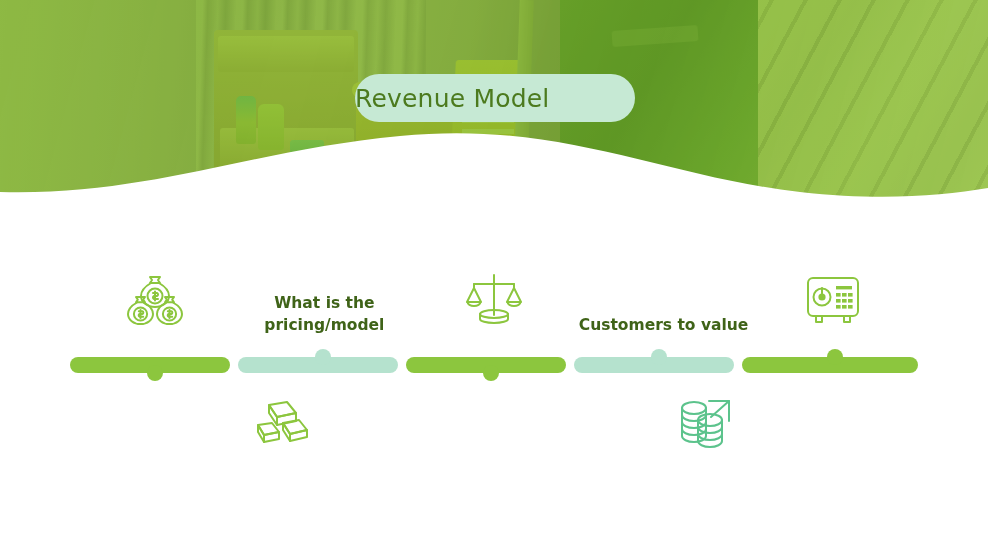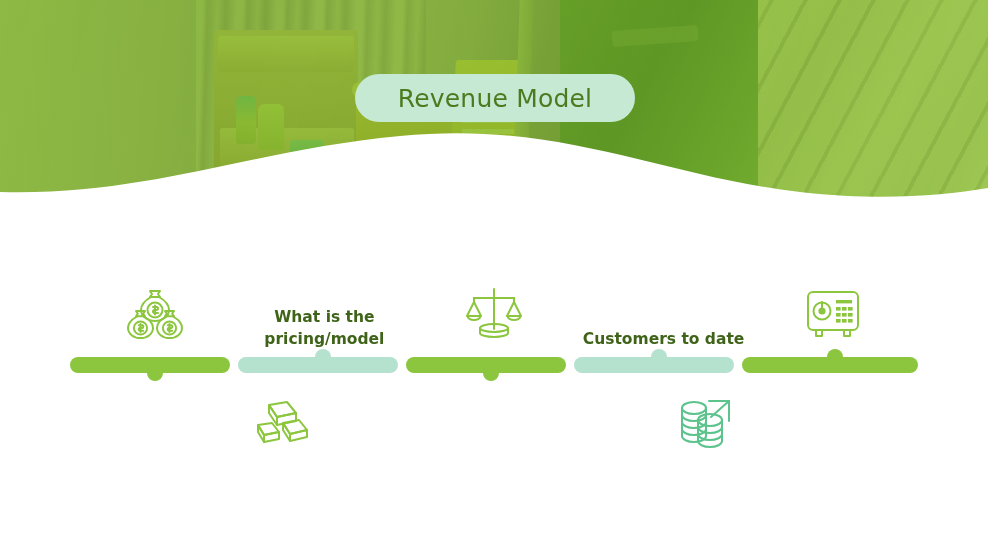--- a/index.html
+++ b/index.html
@@ -169,21 +169,21 @@
 
   
   #title-pill {
     position: absolute;
     left: 355px; top: 74px;
     width: 280px; height: 48px;
     background: #c6e9d4;
     border-radius: 26px;
     display: flex;
     align-items: center;
-    justify-content: center;
+    justify-content: flex-start;
   }
   #title-text {
     font-size: 25px;
     color: #4c7a1e;
     letter-spacing: .2px;
     font-weight: 400;
     font-family: "DejaVu Sans", sans-serif;
   }
 
   
@@ -213,21 +213,21 @@
   .marker.down  { top: 10px; }
   .marker.up    { top: -6px; }
 
   
   #cols-top, #cols-bottom {
     position: absolute;
     left: 70px;
     width: 848px;
     display: flex;
   }
-  #cols-top    { top: 262px; height: 88px; }
+  #cols-top    { top: 248px; height: 88px; }
   #cols-bottom { top: 392px; height: 110px; }
 
   .col {
     flex: 1 1 0;
     display: flex;
     flex-direction: column;
     align-items: center;
     justify-content: flex-start;
   }
   #cols-top .col { justify-content: flex-end; }
@@ -329,21 +329,21 @@
           <path d="M51 17 L44 31 h14 z"></path>
           <path d="M4.5 31 a6.5 4 0 0 0 13 0"></path>
           <path d="M44.5 31 a6.5 4 0 0 0 13 0"></path>
           <ellipse cx="31" cy="43" rx="14" ry="4"></ellipse>
           <path d="M17 43 v5 a14 4 0 0 0 28 0 v-5"></path>
         </svg>
       </div>
     </div>
 
     <div class="col">
-      <div class="col-label">Customers to date</div>
+      <div class="col-label">Customers to value</div>
     </div>
 
     <div class="col">
       <div class="col-icon">
         <svg width="64" height="56" viewBox="0 0 64 56" fill="none" stroke="#8cc63e" stroke-width="2" stroke-linecap="round" stroke-linejoin="round">
           <rect x="7" y="6" width="50" height="38" rx="5"></rect>
           <circle cx="21" cy="25" r="8.5"></circle>
           <circle cx="21" cy="25" r="3.6" fill="#8cc63e" stroke="none"></circle>
           <path d="M21 21.4 v-5.4"></path>
           <rect x="35" y="14" width="16" height="3.4" fill="#8cc63e" stroke="none"></rect>

